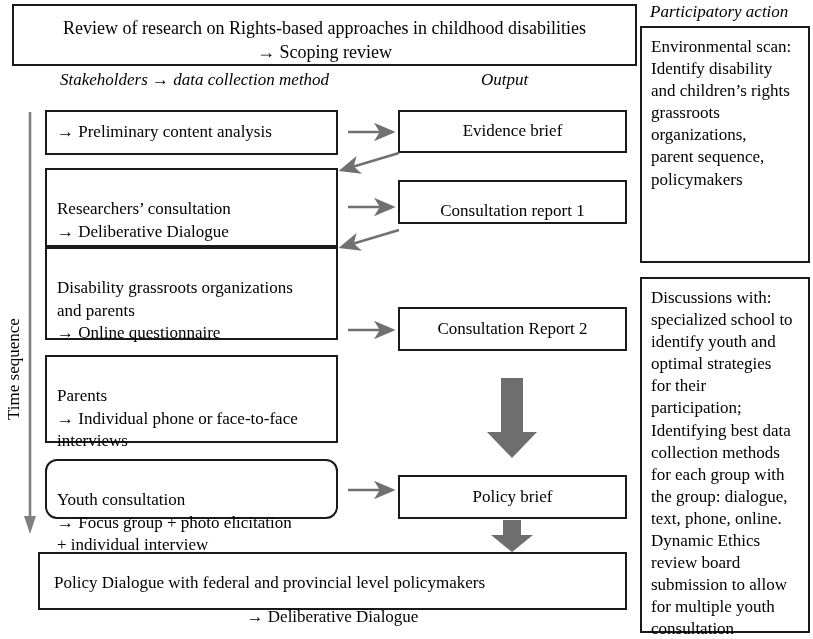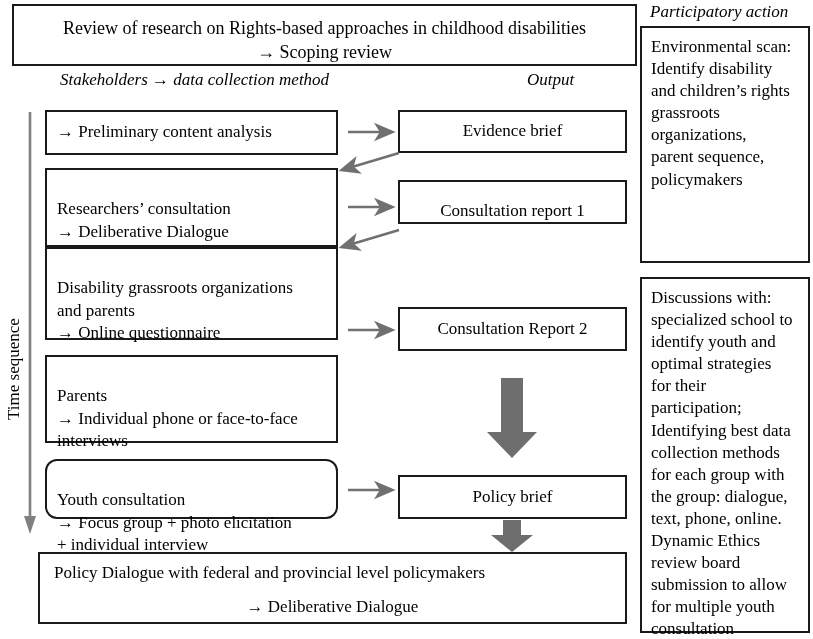--- a/index.html
+++ b/index.html
@@ -91,21 +91,21 @@
 <div id="canvas">
 
   <div class="box title-box" style="left:12px; top:4px; width:625px; height:62px;">
     <div>
       <span>Review of research on Rights-based approaches in childhood disabilities</span><br>
       <span>→ Scoping review</span>
     </div>
   </div>
 
   <div class="col-header" style="left:60px; top:70px;">Stakeholders → data collection method</div>
-  <div class="col-header" style="left:481px; top:70px;margin-left:46px;">Output</div>
+  <div class="col-header" style="left:481px; top:70px;">Output</div>
   <div class="panel-label" style="left:650px; top:2px;">Participatory action</div>
 
   <div class="timeline-label" style="left:4px; top:420px;">Time sequence</div>
 
   <div class="box pad txt" style="left:45px; top:110px; width:293px; height:45px; display:flex; align-items:center;">
     <span class="stake-sub">→ Preliminary content analysis</span>
   </div>
 
   <div class="box pad txt" style="left:45px; top:168px; width:293px; height:79px;">
     <span class="stake-sub">Researchers’ consultation
@@ -123,21 +123,21 @@
 and parents
 → Online questionnaire</span>
   </div>
 
   <div class="box pad txt" style="left:45px; top:459px; width:293px; height:60px;border-radius:12px;">
     <span class="stake-sub">Youth consultation
 → Focus group + photo elicitation
 + individual interview</span>
   </div>
 
-  <div class="box" style="left:38px; top:552px; width:589px; height:72px; padding:8px 14px; box-sizing:border-box;">
+  <div class="box" style="left:38px; top:552px; width:589px; height:58px; padding:18px 14px; box-sizing:border-box;">
     <div class="txt" style="text-align:left;">Policy Dialogue with federal and provincial level policymakers</div>
     <div class="txt" style="text-align:center; margin-top:12px;">→ Deliberative Dialogue</div>
   </div>
 
   <div class="box center txt" style="left:398px; top:110px; width:229px; height:43px;">
     <span>Evidence  brief</span>
   </div>
 
   <div class="box center txt" style="left:398px; top:180px; width:229px; height:44px;align-items:flex-end;">
     <span>Consultation report 1</span>

